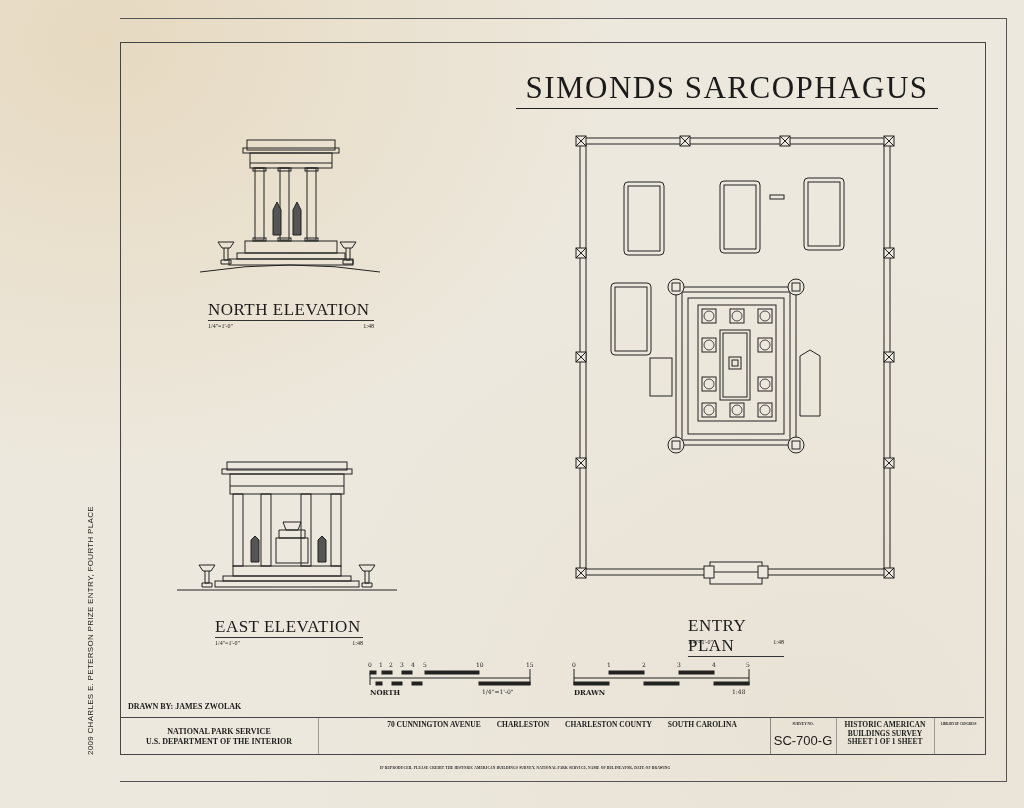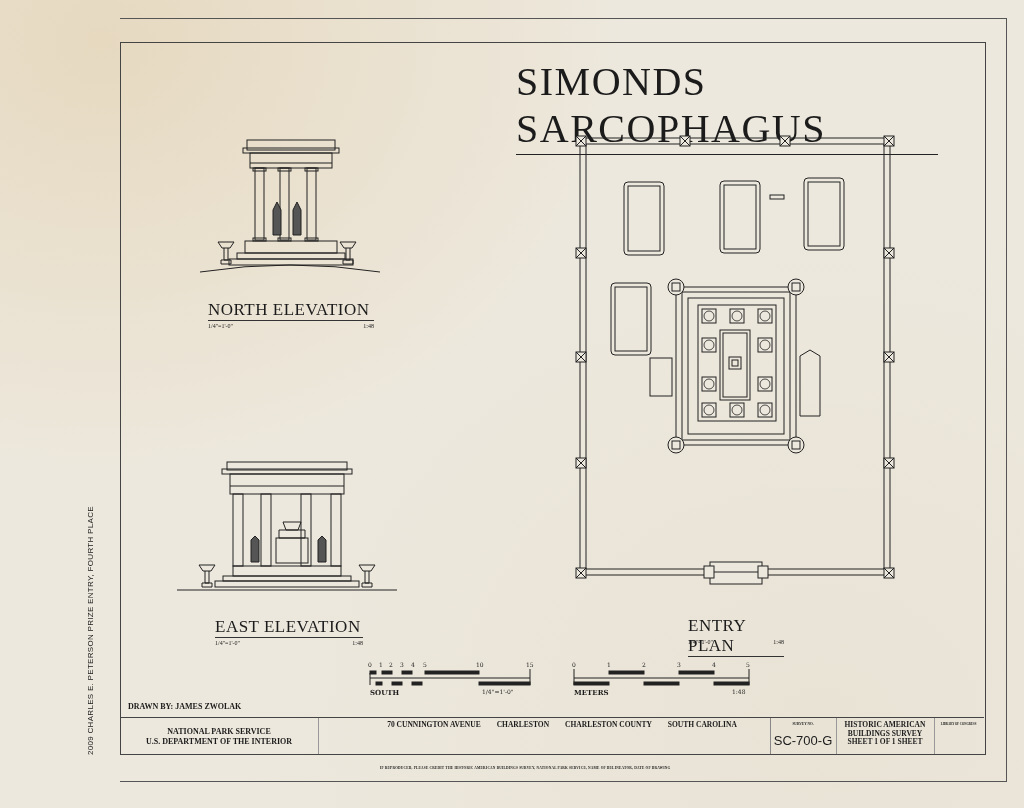--- a/index.html
+++ b/index.html
@@ -4,21 +4,21 @@
 <style>
   html,body{margin:0;padding:0;}
   body{width:1024px;height:808px;position:relative;overflow:hidden;
     background:#ede8dd;
     background-image:radial-gradient(ellipse at 10% 5%, #e6d9c0 0%, rgba(230,217,192,0) 40%),
                      radial-gradient(ellipse at 80% 90%, #e9e3d6 0%, rgba(233,227,214,0) 50%);
     font-family:"DejaVu Serif","Liberation Serif",serif;color:#1b1b1b;}
   .abs{position:absolute;}
   .outer-frame{left:120px;top:18px;width:886px;height:762px;border-top:1px solid #555;border-right:1px solid #555;border-bottom:1px solid #555;}
   .inner-frame{left:120px;top:42px;width:864px;height:711px;border:1px solid #444;}
-  .title-main{left:516px;top:58px;width:422px;font-family:"Liberation Serif",serif;font-size:40px;letter-spacing:1.5px;border-bottom:1.5px solid #222;padding-bottom:2px;}
+  .title-main{left:516px;top:70px;width:422px;font-family:"Liberation Serif",serif;font-size:31px;letter-spacing:1.5px;border-bottom:1.5px solid #222;padding-bottom:2px;text-align:center;}
   .label{font-family:"Liberation Serif",serif;font-size:17px;letter-spacing:0.5px;border-bottom:1px solid #333;text-align:left;}
   .scale-row{font-size:6px;display:flex;justify-content:space-between;font-family:"Liberation Serif",serif;}
   .title-block{left:120px;top:717px;width:864px;height:36px;border-top:1px solid #444;}
   .tb-cell{position:absolute;top:0;height:36px;border-right:1px solid #999;font-family:"Liberation Serif",serif;font-weight:bold;text-align:center;}
   .small{font-size:8px;line-height:10px;}
   .drawn-by{left:128px;top:702px;font-size:8px;font-weight:bold;font-family:"Liberation Serif",serif;}
   .credit{left:380px;top:766px;font-size:3.5px;font-weight:bold;letter-spacing:0.2px;font-family:"Liberation Serif",serif;}
   .sidebar-credit{left:86px;top:755px;transform:rotate(-90deg);transform-origin:left top;font-size:8px;font-family:"Liberation Sans",sans-serif;white-space:nowrap;letter-spacing:0.3px;}
   svg{position:absolute;}
 </style>
@@ -190,42 +190,42 @@
       <rect x="111" y="21" width="51" height="3" fill="#222"></rect>
   </svg>
   <span class="abs" style="left:0;top:0;font-size:6px;">0</span>
   <span class="abs" style="left:11px;top:0;font-size:6px;">1</span>
   <span class="abs" style="left:21px;top:0;font-size:6px;">2</span>
   <span class="abs" style="left:32px;top:0;font-size:6px;">3</span>
   <span class="abs" style="left:43px;top:0;font-size:6px;">4</span>
   <span class="abs" style="left:55px;top:0;font-size:6px;">5</span>
   <span class="abs" style="left:108px;top:0;font-size:6px;">10</span>
   <span class="abs" style="left:158px;top:0;font-size:6px;">15</span>
-  <span class="abs" style="left:2px;top:27px;font-size:7px;font-weight:bold;">SOUTH</span>
+  <span class="abs" style="left:2px;top:27px;font-size:7px;font-weight:bold;">NORTH</span>
   <span class="abs" style="left:114px;top:27px;font-size:6px;">1/4"=1'-0"</span>
 </div>
 
 <div class="abs" style="left:572px;top:661px;width:180px;height:36px;">
   <svg width="180" height="36" style="left:0;top:0" fill="none" stroke="#222">
     <line x1="2" y1="8" x2="2" y2="24"></line>
       <line x1="177" y1="8" x2="177" y2="24"></line>
     <line x1="2" y1="17" x2="177" y2="17"></line>
     <rect x="2" y="21" width="35" height="3" fill="#222"></rect>
       <rect x="37" y="10" width="35" height="3" fill="#222"></rect>
     <rect x="72" y="21" width="35" height="3" fill="#222"></rect>
       <rect x="107" y="10" width="35" height="3" fill="#222"></rect>
     <rect x="142" y="21" width="35" height="3" fill="#222"></rect>
   </svg>
   <span class="abs" style="left:0;top:0;font-size:6px;">0</span>
   <span class="abs" style="left:35px;top:0;font-size:6px;">1</span>
   <span class="abs" style="left:70px;top:0;font-size:6px;">2</span>
   <span class="abs" style="left:105px;top:0;font-size:6px;">3</span>
   <span class="abs" style="left:140px;top:0;font-size:6px;">4</span>
   <span class="abs" style="left:174px;top:0;font-size:6px;">5</span>
-  <span class="abs" style="left:2px;top:27px;font-size:7px;font-weight:bold;">METERS</span>
+  <span class="abs" style="left:2px;top:27px;font-size:7px;font-weight:bold;">DRAWN</span>
   <span class="abs" style="left:160px;top:27px;font-size:6px;">1:48</span>
 </div>
 
 <div class="abs drawn-by">DRAWN BY: JAMES ZWOLAK</div>
 
 <div class="abs title-block">
   <div class="tb-cell small" style="left:0;width:198px;padding-top:9px;height:27px;">
     <div>NATIONAL PARK SERVICE</div>
     <div>U.S. DEPARTMENT OF THE INTERIOR</div>
   </div>

